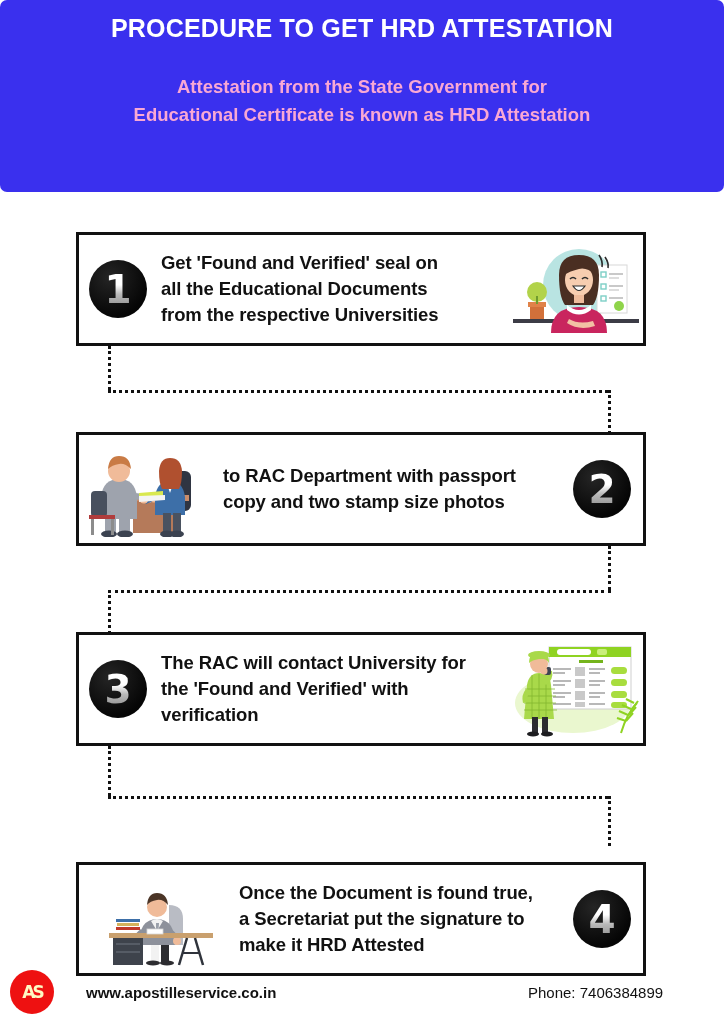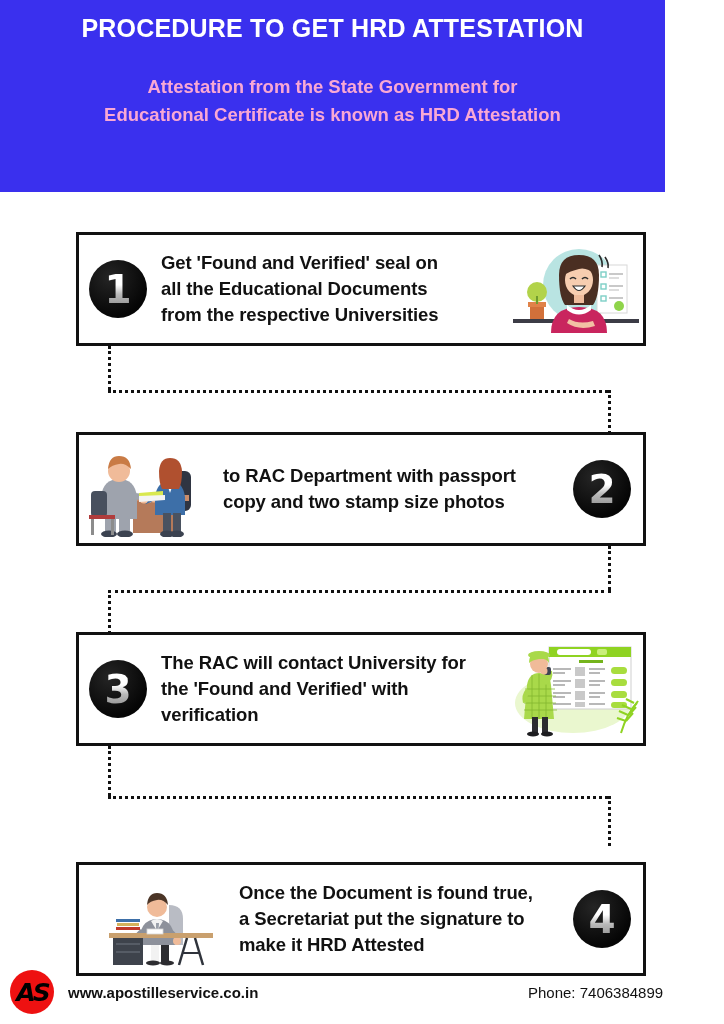--- a/index.html
+++ b/index.html
@@ -13,26 +13,27 @@
     font-family: "Liberation Sans", sans-serif;
     position: relative;
     overflow: hidden;
   }
 
   
   .banner {
     position: absolute;
     left: 0;
     top: 0;
-    width: 665px;
+    width: 724px;
     height: 192px;
     background: #3a30ee;
     box-sizing: border-box;
     padding-top: 14px;
     text-align: center;
+    border-radius: 7px;
   }
   .banner-title {
     color: #ffffff;
     font-size: 25px;
     font-weight: bold;
     letter-spacing: 0.2px;
     line-height: 1.15;
     margin: 0;
     padding: 0 20px;
   }
@@ -149,28 +150,27 @@
     margin-left: 10px;
     border-radius: 50%;
     background: #ee1111;
     position: relative;
     display: flex;
     align-items: center;
     justify-content: center;
   }
   .logo-text {
     font-family: "DejaVu Sans", sans-serif;
-    font-size: 25px;
-    font-weight: bold;
-    color: #000000;
+    font-size: 17px;
+    font-weight: bold;
+    color: #fef9c3;
     letter-spacing: -3px;
-    font-style: italic;
   }
   .footer-url {
-    margin-left: 14px;
+    margin-left: 32px;
     font-size: 15px;
     font-weight: bold;
     color: #111111;
   }
   .footer-phone {
     position: absolute;
     left: 528px;
     font-size: 15px;
     font-weight: normal;
     color: #111111;

